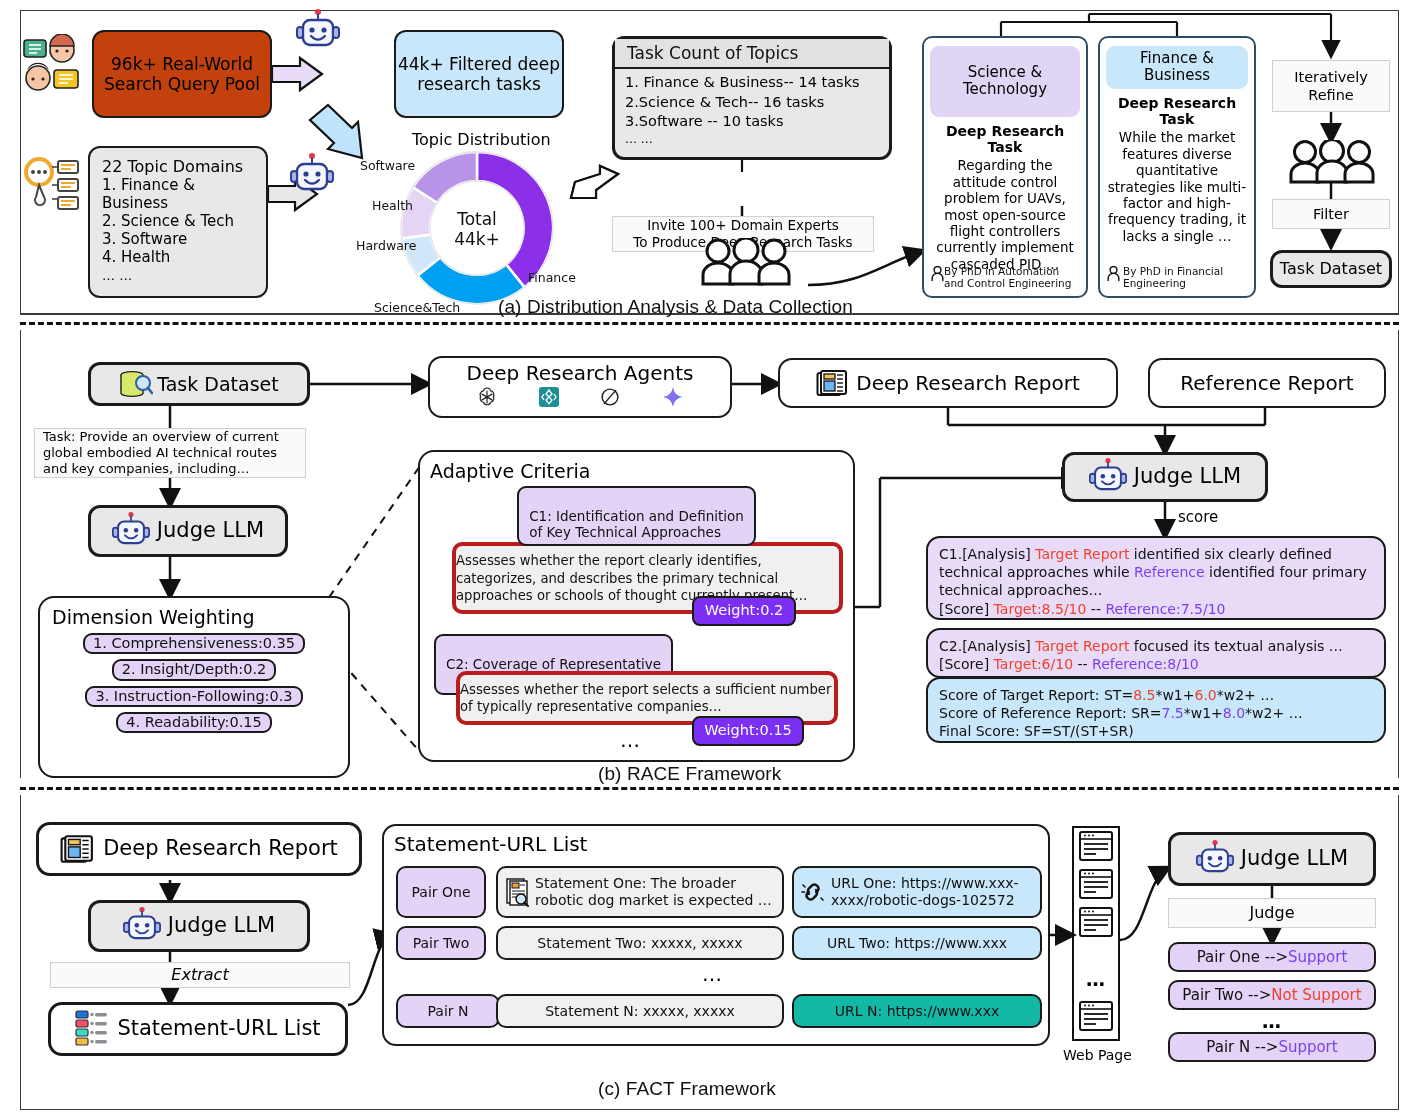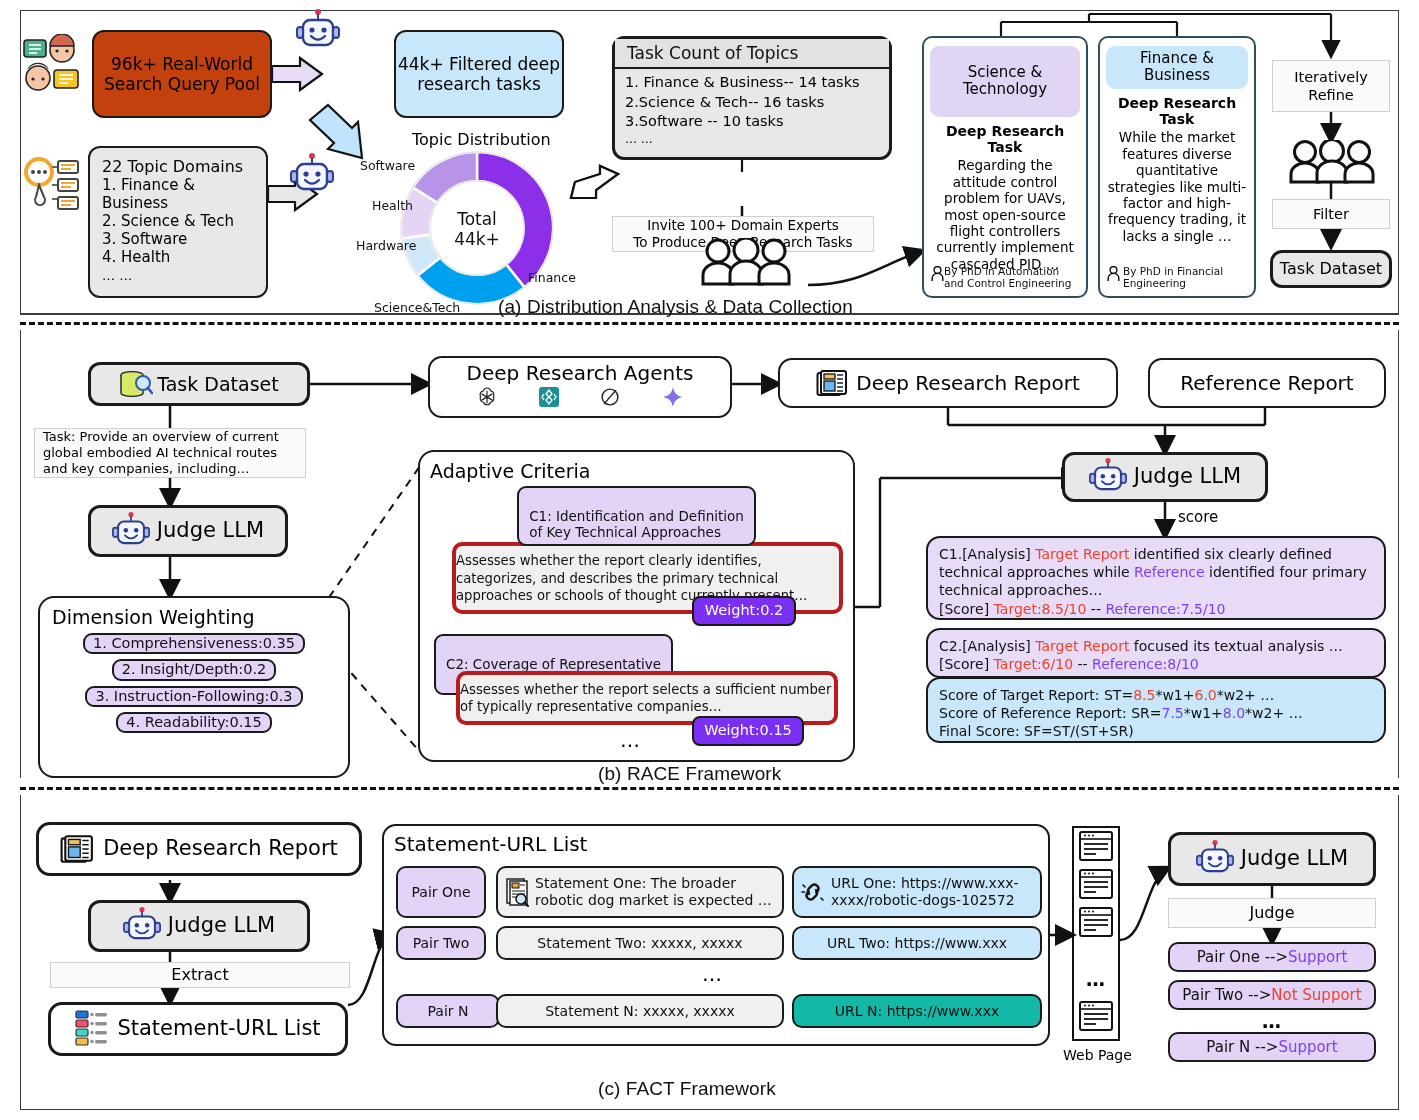--- a/index.html
+++ b/index.html
@@ -563,21 +563,21 @@
       <rect x="7" y="12" width="30" height="25" rx="7" fill="#f4f7ff" stroke="#2c3e8f" stroke-width="2.4"></rect>
       <rect x="1" y="19" width="6" height="11" rx="3" fill="#aab6e8" stroke="#2c3e8f" stroke-width="2"></rect>
       <rect x="37" y="19" width="6" height="11" rx="3" fill="#aab6e8" stroke="#2c3e8f" stroke-width="2"></rect>
       <circle cx="16" cy="22" r="2.6" fill="#2c3e8f"></circle>
         <circle cx="28" cy="22" r="2.6" fill="#2c3e8f"></circle>
       <path d="M15,28 q7,7 14,0" stroke="#2c3e8f" stroke-width="2.2" fill="none" stroke-linecap="round"></path>
     </svg>
     <span>Judge LLM</span>
   </div>
 
-  <div class="flatbox" style="left:50px;top:962px;width:300px;height:26px;font-size:16px;">
+  <div class="flatbox" style="left:50px;top:962px;width:300px;height:26px;font-size:16px;font-style:italic;">
     <span>Extract</span>
   </div>
 
   <div class="box" style="left:48px;top:1002px;width:300px;height:54px;font-size:21px;gap:8px;border-radius:14px;border-width:3px;">
     <svg width="34" height="40" viewBox="0 0 34 40" style="flex:none;">
       <rect x="1" y="2" width="12" height="7" rx="1.6" fill="#1f72d8" stroke="#333" stroke-width="1.2"></rect>
       <circle cx="17" cy="5.5" r="1.7" fill="#8a8f96"></circle>
         <rect x="20" y="4" width="12" height="3.4" rx="1.7" fill="#8a8f96"></rect>
       <rect x="1" y="11" width="12" height="7" rx="1.6" fill="#f0506e" stroke="#333" stroke-width="1.2"></rect>
       <circle cx="17" cy="14.5" r="1.7" fill="#8a8f96"></circle>

